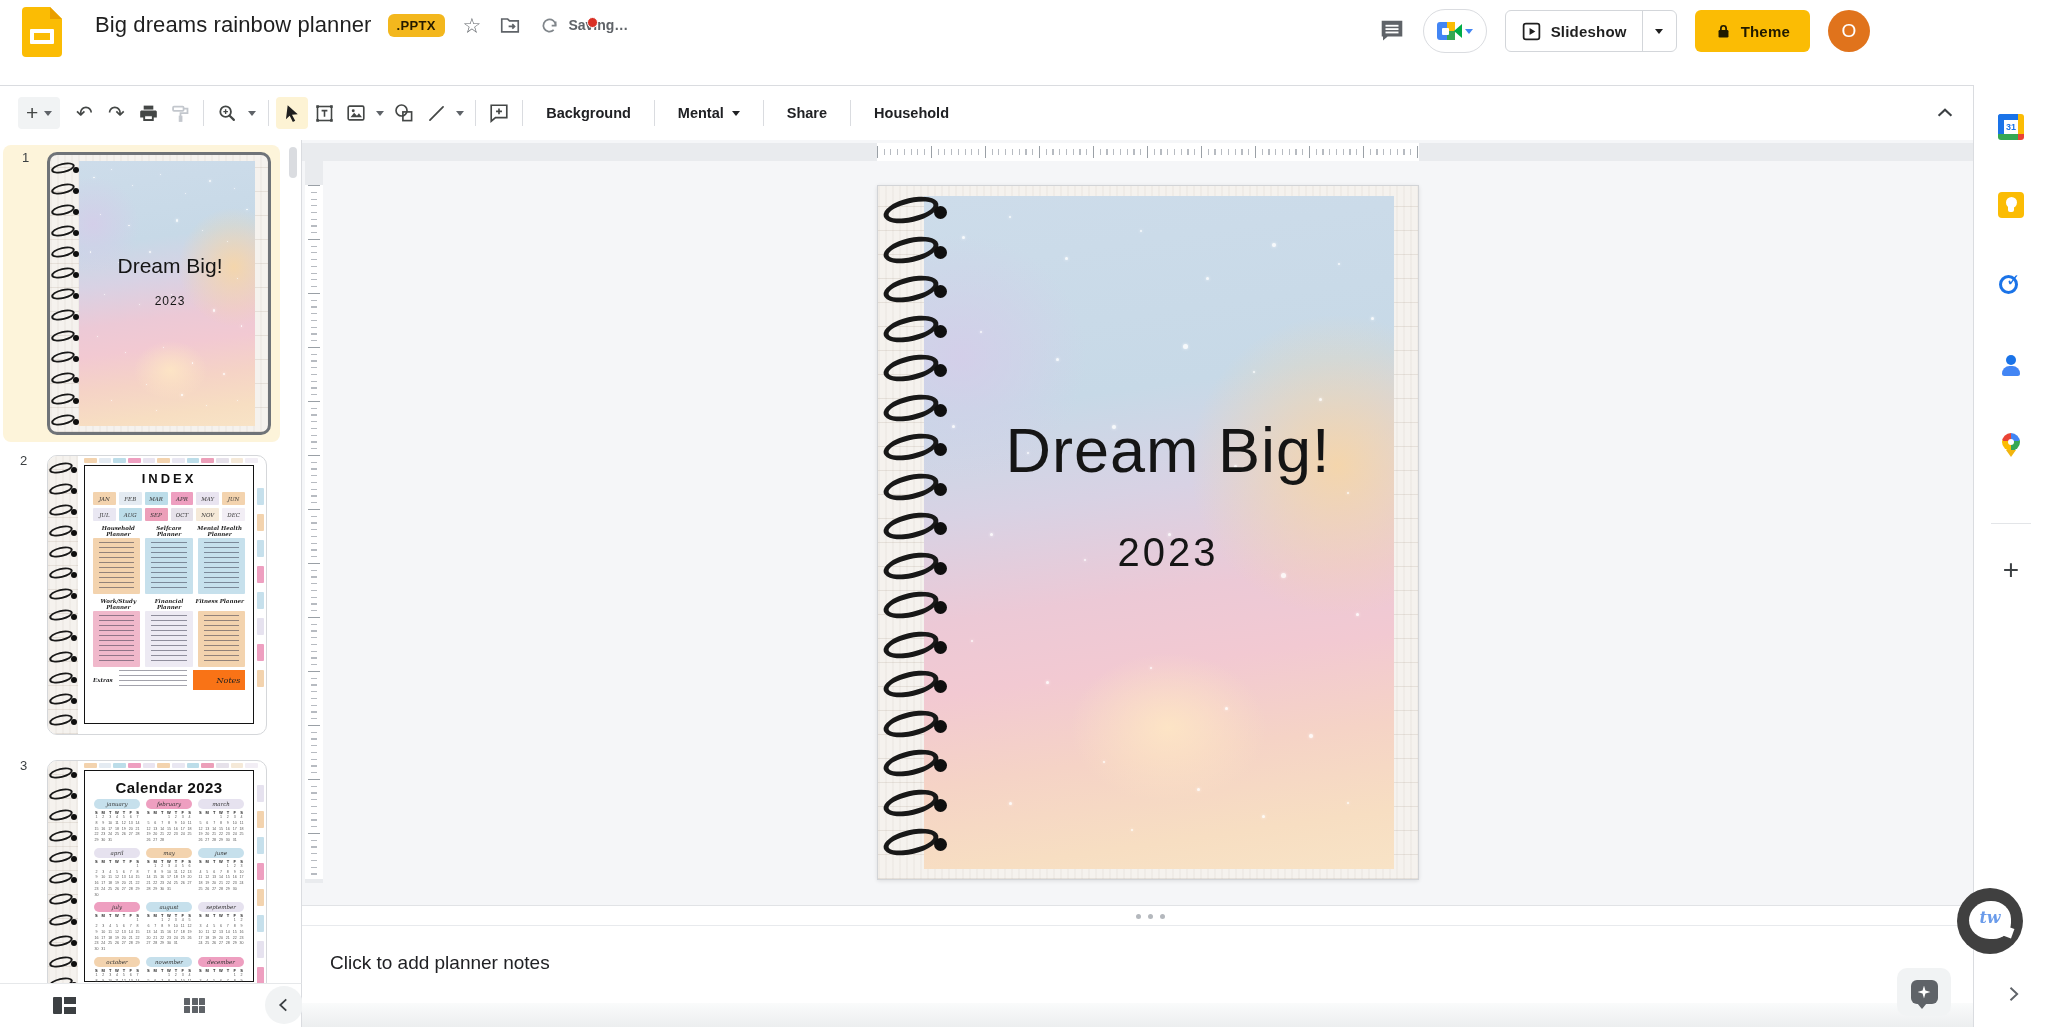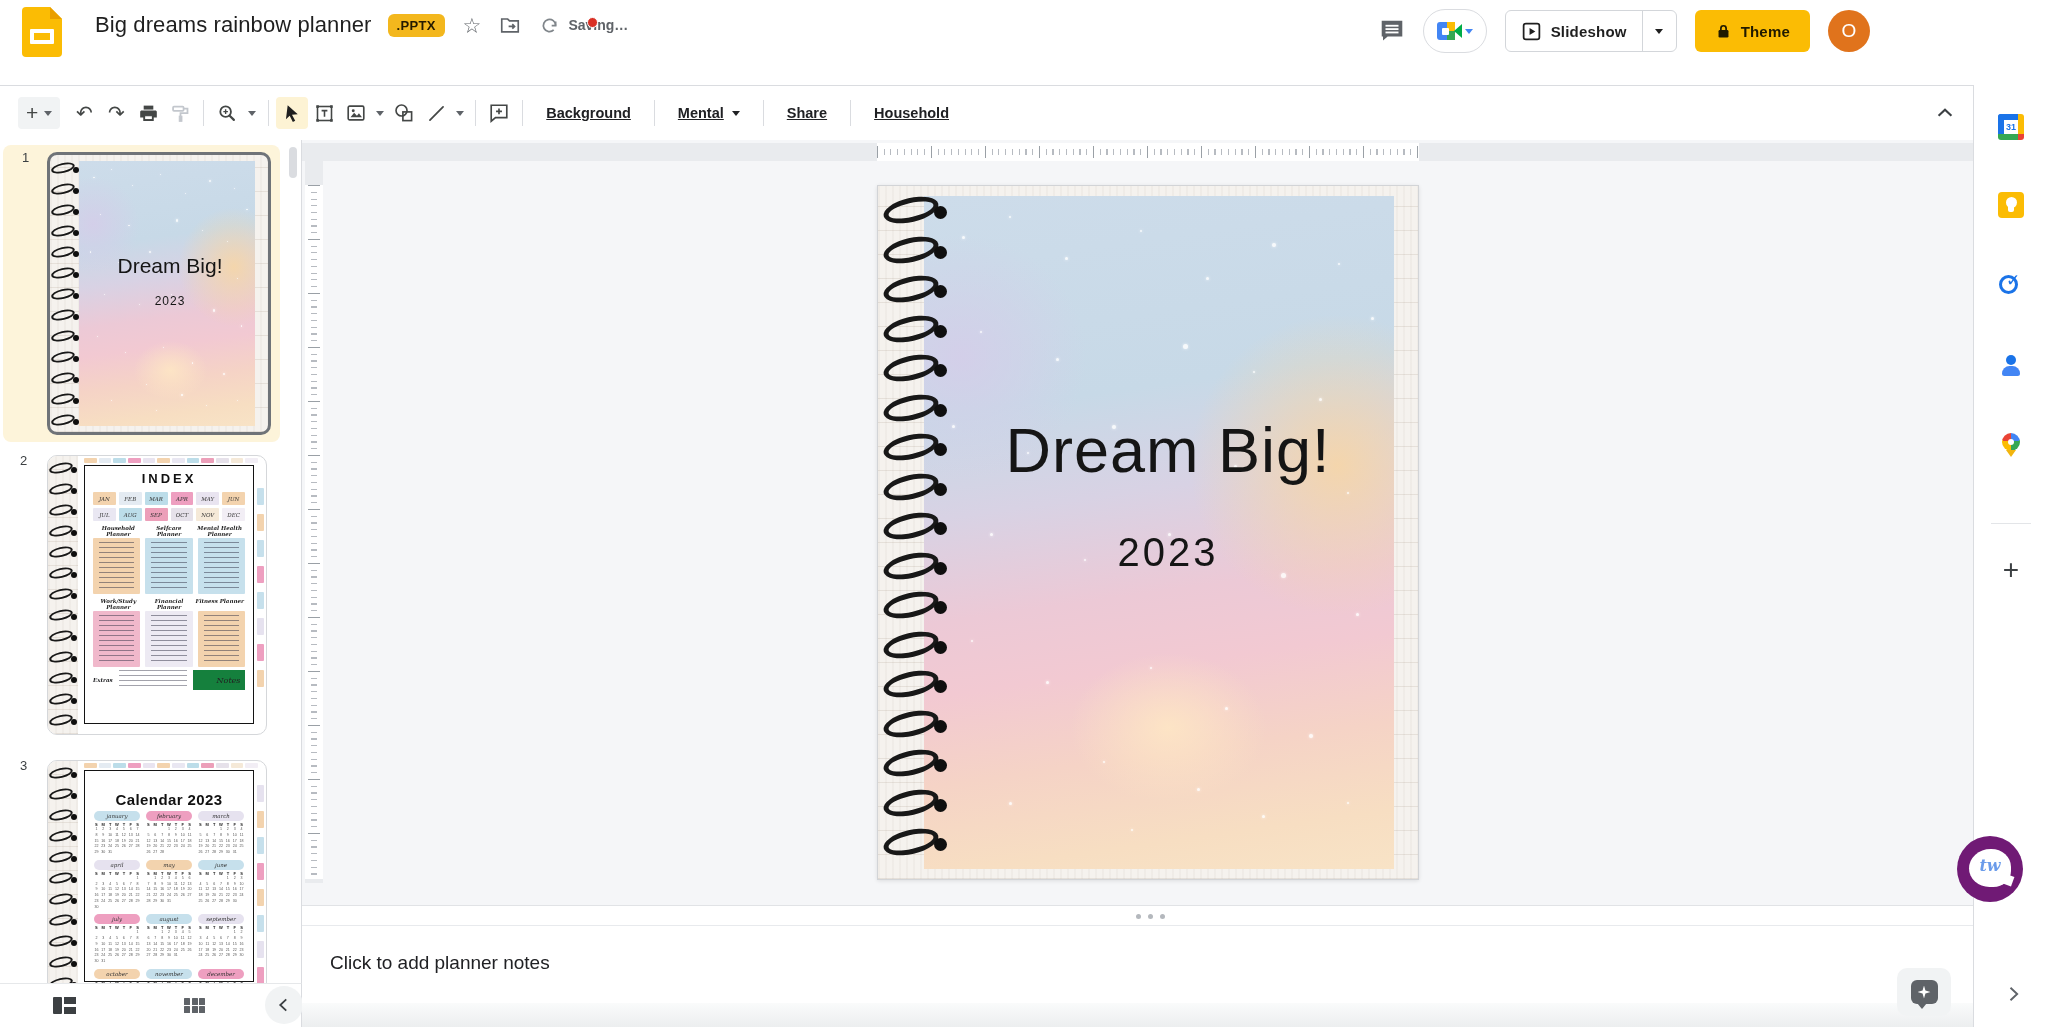--- a/index.html
+++ b/index.html
@@ -44,21 +44,21 @@
 
   
   #toolbar { position:absolute; left:0; top:85px; width:2048px; height:55px; background:#fff; border-top:1px solid #dadce0; display:flex; align-items:center; padding-left:18px; }
   .tb-btn { height:32px; min-width:32px; display:flex; align-items:center; justify-content:center; border-radius:4px; color:#444746; }
   .tb-sep { width:1px; height:26px; background:#dadce0; margin:0 7px; }
   #new-slide-group { background:#f1f3f4; border-radius:4px; height:32px; display:flex; align-items:center; padding:0 8px; gap:6px; margin-right:8px; }
   #new-slide-plus { font-size:21px; color:#444746; line-height:20px; }
   .glyph-btn { font-size:20px; color:#444746; }
   .disabled svg * { stroke:#c3c7cd !important; fill-opacity:1; }
   #cursor-tool { background:#fdf3d4; }
-  .tb-text { font-size:14.5px; font-weight:bold; color:#202124; padding:0 16px; height:34px; display:flex; align-items:center; gap:8px; border-radius:4px; white-space:nowrap;text-decoration:underline; }
+  .tb-text { font-size:14.5px; font-weight:bold; color:#202124; padding:0 16px; height:34px; display:flex; align-items:center; gap:8px; border-radius:4px; white-space:nowrap; }
   #toolbar-collapse { position:absolute; left:1932px; top:100px; width:26px; height:26px; display:flex; align-items:center; justify-content:center; }
 
   
   #side-rail { position:absolute; left:1973px; top:85px; width:75px; height:942px; background:#fff; border-left:1px solid #dadce0; }
   .rail-ic { position:absolute; left:50%; transform:translateX(-50%); width:40px; height:40px; display:flex; align-items:center; justify-content:center; }
   #rail-divider { position:absolute; left:17px; top:438px; width:40px; height:1px; background:#e3e5e8; }
   #rail-plus { font-size:28px; color:#3c4043; font-weight:normal; }
   
   .gcal { position:relative; width:26px; height:26px; border-radius:3px; overflow:hidden; background:#fff; }
   .gcal .g-top { position:absolute; left:0; top:0; width:20px; height:6px; background:#1a73e8; }
@@ -118,21 +118,21 @@
   
   .spine { position:absolute; left:0; top:0; bottom:0; width:30px; }
   .toptabs { position:absolute; top:2px; left:36px; right:8px; display:flex; gap:2px; }
   .toptabs div { flex:1; height:5px; border-radius:1px; }
   .sidetabs { position:absolute; right:2px; top:32px; display:flex; flex-direction:column; gap:9px; }
   .sidetabs div { width:7px; height:17px; border-radius:1px; }
   .page-box { position:absolute; left:36px; top:9px; right:12px; background:#fff; border:1.5px solid #141414; }
   #t2-box { bottom:10px; }
   #t3-box { height:212px; }
   #t2-title { text-align:center; font-size:13px; font-weight:bold; letter-spacing:3px; margin-top:5px; color:#111; }
-  #t3-title { text-align:center; font-size:15px; font-weight:bold; letter-spacing:.4px; margin-top:20px; color:#111; }
+  #t3-title { text-align:center; font-size:15px; font-weight:bold; letter-spacing:.4px; margin-top:8px; color:#111; }
   .months-grid { display:grid; grid-template-columns:repeat(6,1fr); gap:3px; margin:6px 8px 2px; }
   .month-chip { height:13px; display:flex; align-items:center; justify-content:center; font-family:"DejaVu Serif",serif; font-style:italic; font-size:5.5px; color:#333; border-radius:1px; }
   .sec-heads { display:grid; grid-template-columns:repeat(3,1fr); margin:4px 8px 1px; }
   .sec-heads div { text-align:center; font-family:"DejaVu Serif",serif; font-style:italic; font-size:5.5px; font-weight:bold; color:#222; }
   .sec-blocks { display:grid; grid-template-columns:repeat(3,1fr); gap:5px; margin:1px 8px; }
   .sec-blocks .blk { height:56px; border-radius:1px; padding:4px 6px; }
   .blk .lines { height:100%; background:repeating-linear-gradient(180deg, rgba(50,50,70,.5) 0 1px, rgba(0,0,0,0) 1px 5px); }
   .extras-row { display:flex; align-items:center; margin:3px 8px 0; gap:6px; }
   .extras-lines { flex:1; height:20px; background:repeating-linear-gradient(180deg, rgba(50,50,70,.45) 0 1px, rgba(0,0,0,0) 1px 5px); }
   .notes-chip { width:52px; height:20px; display:flex; align-items:center; justify-content:center; font-family:"DejaVu Serif",serif; font-style:italic; font-size:8px; color:#222; }
@@ -171,21 +171,21 @@
   #view-filmstrip .b3 { position:absolute; left:11px; top:10px; width:12px; height:7px; background:#3c4043; }
   #view-grid { position:absolute; left:184px; top:14px; width:21px; height:15px; display:grid; grid-template-columns:repeat(3,1fr); gap:1.5px; }
   #view-grid div { background:#5f6368; border-radius:.5px; }
   #strip-collapse { position:absolute; left:265px; top:986px; width:38px; height:38px; border-radius:50%; background:#f1f3f4; display:flex; align-items:center; justify-content:center; }
 
   
   #explore-btn { position:absolute; left:1897px; top:968px; width:54px; height:48px; background:#f1f3f4; border-radius:10px; display:flex; align-items:center; justify-content:center; }
   #explore-bubble { position:relative; width:27px; height:24px; background:#5f6368; border-radius:6px; display:flex; align-items:center; justify-content:center; }
   #explore-bubble::after { content:""; position:absolute; left:6px; bottom:-5px; width:0; height:0; border-left:5px solid transparent; border-right:5px solid transparent; border-top:6px solid #5f6368; }
   #explore-star { width:13px; height:13px; background:#fff; clip-path:polygon(50% 0,61% 39%,100% 50%,61% 61%,50% 100%,39% 61%,0 50%,39% 39%); }
-  #tw-badge { position:absolute; left:1957px; top:836px; width:66px; height:66px; border-radius:50%; background:#701a75; }
+  #tw-badge { position:absolute; left:1957px; top:888px; width:66px; height:66px; border-radius:50%; background:#404040; }
   #tw-blob { position:absolute; left:12px; top:13px; width:42px; height:38px; background:#fff; border-radius:55% 50% 45% 52%; }
   #tw-blob::after { content:""; position:absolute; right:-2px; bottom:2px; width:10px; height:10px; background:#fff; transform:rotate(20deg); }
   #tw-text { position:absolute; left:0; top:20px; width:66px; text-align:center; font-family:"DejaVu Serif",serif; font-style:italic; font-weight:bold; font-size:16px; color:#6a9bea; }
   #rail-expand { position:absolute; left:2000px; top:981px; width:26px; height:26px; display:flex; align-items:center; justify-content:center; }
 </style>
 </head>
 <body>
 
 <div id="header">
   <div id="slides-logo">
@@ -550,21 +550,21 @@
           <div class="blk" style="background: rgb(237, 234, 243);">
             <div class="lines"></div>
           </div>
           <div class="blk" style="background: rgb(243, 211, 174);">
             <div class="lines"></div>
           </div>
         </div>
       <div class="extras-row">
         <span style="font-family:'DejaVu Serif',serif;font-style:italic;font-size:5.5px;font-weight:bold;" id="t2-extras">Extras</span>
         <div class="extras-lines"></div>
-        <div class="notes-chip" id="t2-notes" style="background: #15803d; padding-left: 19px;">Notes</div>
+        <div class="notes-chip" id="t2-notes" style="background: #f97316; padding-left: 19px;">Notes</div>
       </div>
     </div>
   </div>
 
   <div class="thumb" id="thumb3">
     <div class="spine wood"></div>
       <div id="t3-coils">
         <div class="coil mini" style="top: 7px;"></div>
         <div class="coil mini" style="top: 28px;"></div>
         <div class="coil mini" style="top: 49px;"></div>

